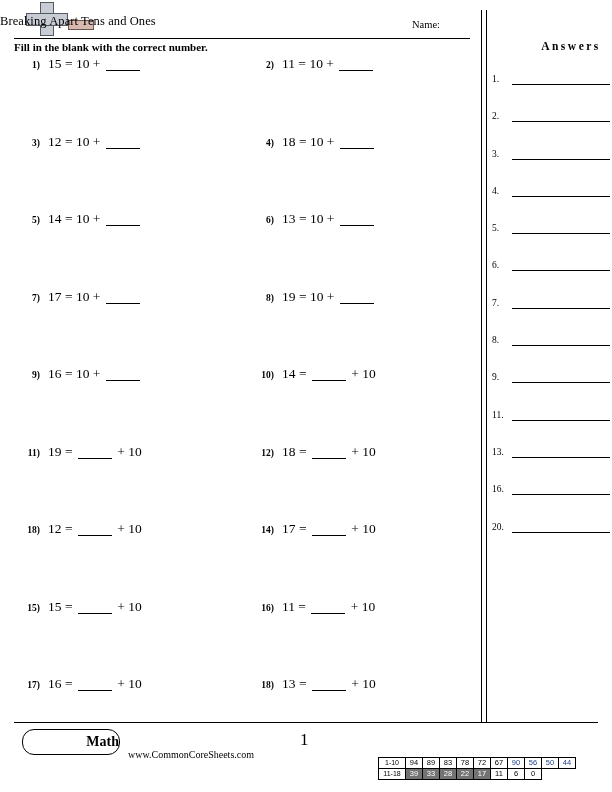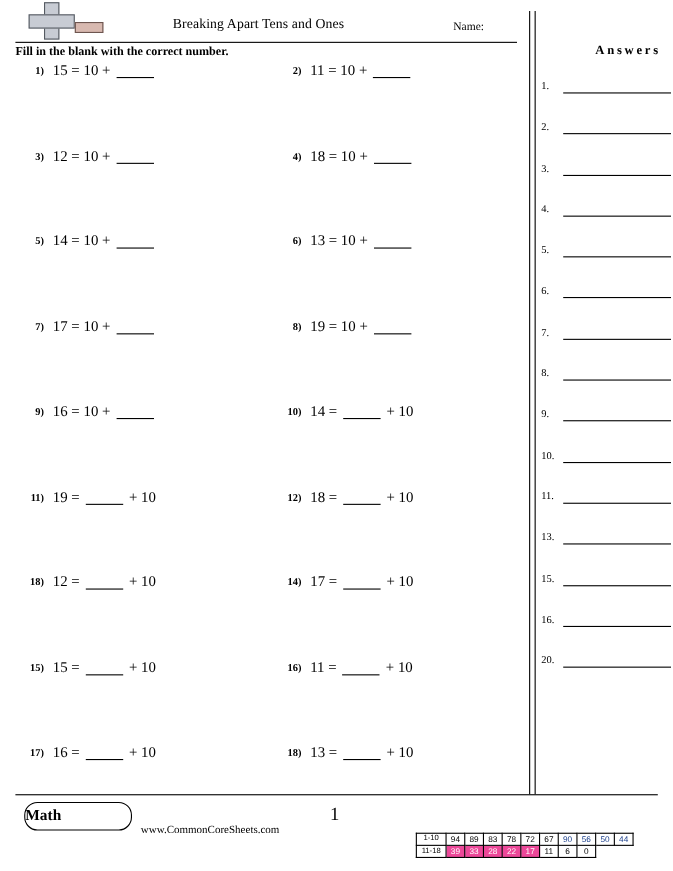--- a/index.html
+++ b/index.html
@@ -49,21 +49,20 @@
     left: 50px; top: 18px;
     width: 26px; height: 10px;
     background: #d8b9b0;
     border: 1px solid #6d5650;
     box-sizing: border-box;
   }
   .title {
     position: absolute;
     left: 0; top: 14px;
     width: 470px;
-    text-align: center;
     font-size: 12.5px;
     letter-spacing: 0.1px;
   }
   .name-label {
     position: absolute;
     left: 412px; top: 19px;
     font-size: 10.5px;
   }
   .name-rule {
     position: absolute;
@@ -174,21 +173,21 @@
     left: 14px; top: 722px;
     width: 584px;
     border-top: 1px solid #000;
   }
   .math-box {
     position: absolute;
     left: 22px; top: 729px;
     width: 96px; height: 24px;
     border: 1.5px solid #000;
     border-radius: 12px;
-    text-align: left;
+    text-align: right;
     line-height: 24px;
     font-size: 14px;
     font-weight: bold;
   }
   .site {
     position: absolute;
     left: 128px; top: 749px;
     font-size: 10px;
   }
   .page-num {
@@ -213,21 +212,21 @@
     text-align: center;
     padding: 0;
     line-height: 10px;
   }
   .score td.rng {
     width: 26px;
     border: 0.7px solid #000;
     font-size: 7px;
   }
   .score td.hl {
-    background: #ec4899;
+    background: #737373;
     color: #ffffff;
   }
   .score td.blue {
     color: #1b3f8b;
   }
 </style>
 </head>
 <body>
 
 <div class="header">
@@ -354,33 +353,25 @@
     </div>
     <div class="ans-row">
       <div class="alabel">8.</div>
       <div class="aline"></div>
     </div>
     <div class="ans-row">
       <div class="alabel">9.</div>
       <div class="aline"></div>
     </div>
     <div class="ans-row">
-      <div class="alabel">10.</div>
-      <div class="aline"></div>
-    </div>
-    <div class="ans-row">
       <div class="alabel">11.</div>
       <div class="aline"></div>
     </div>
     <div class="ans-row">
       <div class="alabel">13.</div>
-      <div class="aline"></div>
-    </div>
-    <div class="ans-row">
-      <div class="alabel">15.</div>
       <div class="aline"></div>
     </div>
     <div class="ans-row">
       <div class="alabel">16.</div>
       <div class="aline"></div>
     </div>
     <div class="ans-row">
       <div class="alabel">20.</div>
       <div class="aline"></div>
     </div>

